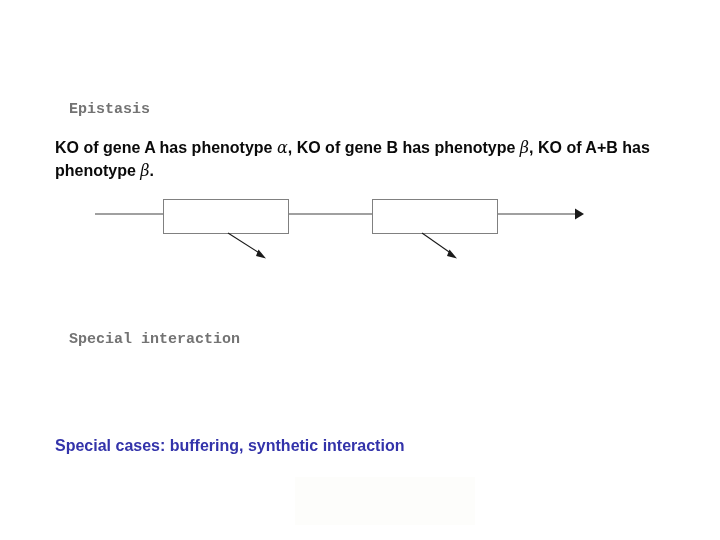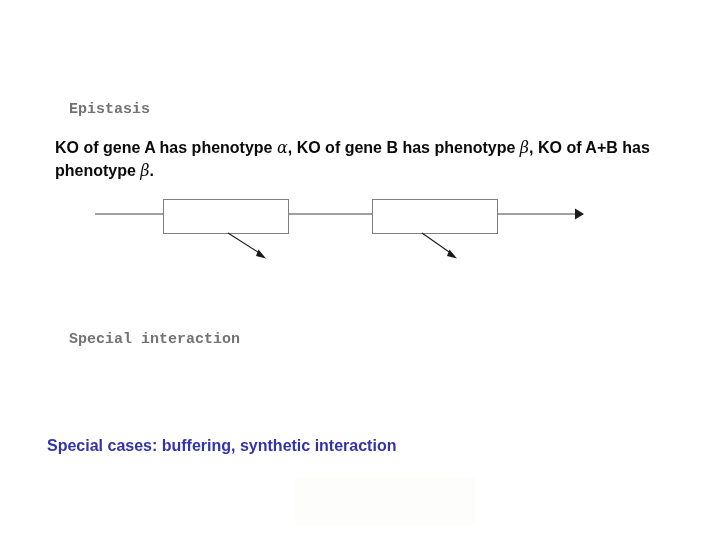--- a/index.html
+++ b/index.html
@@ -44,21 +44,21 @@
   .heading-epistasis {
     top: 101px;
     font-size: 15px;
   }
   .heading-genetic-interaction {
     top: 331px;
     font-size: 15px;
   }
   .special-cases {
     position: absolute;
-    left: 47px;
+    left: 55px;
     top: 437px;
     font-family: "Liberation Sans", sans-serif;
     font-size: 16px;
     font-weight: bold;
     color: #3333aa;
     white-space: nowrap;
   }
 
   
   .body-text {

